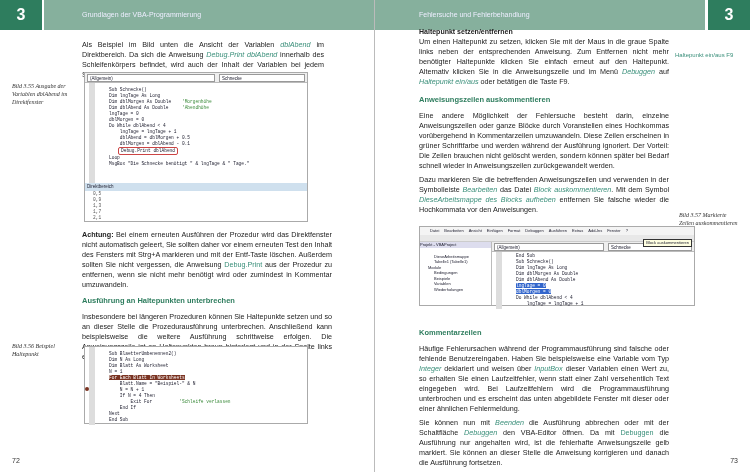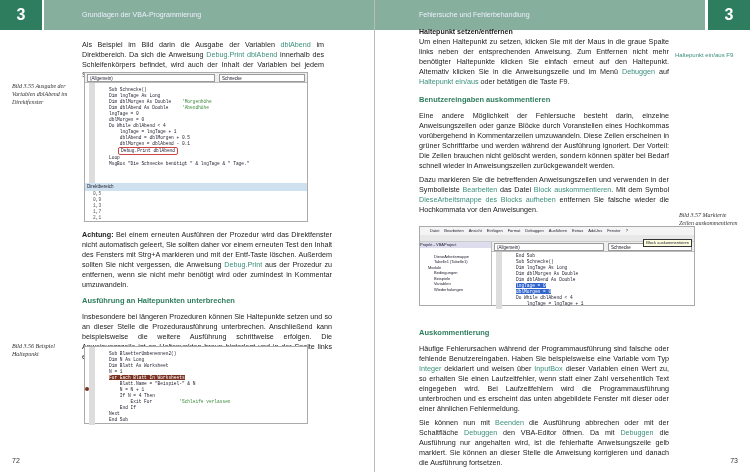--- a/index.html
+++ b/index.html
@@ -4,21 +4,21 @@
 <style>
 *{box-sizing:border-box;margin:0;padding:0}
 body{width:750px;height:472px;background:#fff;font-family:"Liberation Sans",sans-serif;color:#222;position:relative;overflow:hidden}
 .page{position:absolute;top:0;height:472px;background:#fff}
 #pl{left:0;width:375px;border-right:1px solid #bbb}
 #pr{left:375px;width:375px}
 .hdr{position:absolute;top:0;height:30px;background:#86b09d;color:#eef;font-size:7px;line-height:30px}
 .num{position:absolute;top:0;height:30px;width:42px;background:#2e7d5e;color:#fff;font-weight:bold;font-size:16px;text-align:center;line-height:30px}
 .body{position:absolute;font-size:7.2px;line-height:10px;text-align:justify}
 .body p{margin-bottom:4px}
-.g{color:#3a8f7a;}
+.g{color:#3a8f7a;font-style:italic}
 .h{color:#2e7d5e;font-weight:bold;font-size:7.5px;margin:8px 0 6px}
 .cap{position:absolute;font-family:"Liberation Serif",serif;font-style:italic;font-size:6px;line-height:8px;color:#333}
 .marg{position:absolute;font-size:6px;color:#3a8f7a}
 .pn{position:absolute;bottom:8px;font-size:7px;color:#333}
 .shot{position:absolute;border:1px solid #aaa;background:#fff;font-family:"Liberation Mono",monospace;font-size:4.5px;line-height:6px;color:#223}
 .cbar{height:10px;background:#eee;border-bottom:1px solid #bbb;display:flex;gap:4px;padding:1px 2px}
 .sel{background:#fff;border:1px solid #999;height:8px;font-family:"Liberation Sans",sans-serif;font-size:4.5px;line-height:7px;padding-left:2px}
 .code{padding:4px 0 2px 14px;border-left:6px solid #ddd;margin-left:4px}
 .cm{color:#3a8a3a}
 .dbox{border:1px solid #c44;border-radius:2px;display:inline-block;padding:0 2px}
@@ -27,21 +27,21 @@
 .imm{background:#cfe0ee;height:8px;font-family:"Liberation Sans",sans-serif;font-size:4.5px;padding-left:2px;line-height:8px}
 </style>
 </head>
 <body>
 
 <div class="page" id="pl">
   <div class="num" style="left:0">3</div>
   <div class="hdr" style="left:44px;right:0;padding-left:38px">Grundlagen der VBA-Programmierung</div>
 
   <div class="body" style="left:82px;top:40px;width:242px">
-    <span>Als Beispiel im Bild darin die Ausgabe der Variablen </span><span class="g">dblAbend</span><span> im Direktbereich. Da sich die Anweisung </span><span class="g">Debug.Print dblAbend</span><span> innerhalb des Schleifenkörpers befindet, wird auch der Inhalt der Variablen bei jedem Schleifendurchlauf ausgegeben.</span>
+    <span>Als Beispiel im Bild unten die Ansicht der Variablen </span><span class="g">dblAbend</span><span> im Direktbereich. Da sich die Anweisung </span><span class="g">Debug.Print dblAbend</span><span> innerhalb des Schleifenkörpers befindet, wird auch der Inhalt der Variablen bei jedem Schleifendurchlauf ausgegeben.</span>
   </div>
 
   <div class="cap" style="left:12px;top:82px;width:60px">Bild 3.55 Ausgabe der Variablen dblAbend im Direktfenster</div>
 
   <div class="shot" style="left:84px;top:72px;width:224px;height:150px">
     <div class="cbar">
       <div class="sel" style="width:128px">(Allgemein)</div>
       <div class="sel" style="flex:1">Schnecke</div>
     </div>
     <div class="code" style="height:100px">
@@ -103,21 +103,21 @@
 
 <div class="page" id="pr">
   <div class="hdr" style="left:0;width:330px;padding-left:44px">Fehlersuche und Fehlerbehandlung</div>
   <div class="num" style="left:333px">3</div>
 
   <div class="marg" style="left:300px;top:52px">Haltepunkt ein/aus F9</div>
 
   <div class="body" style="left:44px;top:27px;width:250px">
     <b style="font-size:7px">Haltepunkt setzen/entfernen</b>
     <p><span>Um einen Haltepunkt zu setzen, klicken Sie mit der Maus in die graue Spalte links neben der entsprechenden Anweisung. Zum Entfernen nicht mehr benötigter Haltepunkte klicken Sie einfach erneut auf den Haltepunkt. Alternativ klicken Sie in die Anweisungszeile und im Menü </span><span class="g">Debuggen</span><span> auf </span><span class="g">Haltepunkt ein/aus</span><span> oder betätigen die Taste F9.</span></p>
-    <div class="h">Benutzereingaben auskommentieren</div>
+    <div class="h">Anweisungszeilen auskommentieren</div>
     <p>Eine andere Möglichkeit der Fehlersuche besteht darin, einzelne Anweisungszeilen oder ganze Blöcke durch Voranstellen eines Hochkommas vorübergehend in Kommentarzeilen umzuwandeln. Diese Zeilen erscheinen in grüner Schriftfarbe und werden während der Ausführung ignoriert. Der Vorteil: Die Zeilen brauchen nicht gelöscht werden, sondern können später bei Bedarf schnell wieder in Anweisungszeilen zurückgewandelt werden.</p>
     <p><span>Dazu markieren Sie die betreffenden Anweisungszeilen und verwenden in der Symbolleiste </span><span class="g">Bearbeiten</span><span> das Datei </span><span class="g">Block auskommentieren</span><span>. Mit dem Symbol </span><span class="g">DieseArbeitsmappe des Blocks aufheben</span><span> entfernen Sie falsche wieder die Hochkommata vor den Anweisungen.</span></p>
   </div>
 
   <div class="cap" style="left:304px;top:211px;width:60px">Bild 3.57 Markierte Zeilen auskommentieren</div>
 
   <div class="shot" style="left:44px;top:226px;width:276px;height:80px">
     <div style="height:8px;font-family:'Liberation Sans',sans-serif;font-size:4px;display:flex;gap:5px;padding:1px 10px;background:#f4f4f4">
       <span>Datei</span>
       <span>Bearbeiten</span>
@@ -160,19 +160,19 @@
           <div><span class="hl">lngTage = 0</span></div>
           <div><span class="hl">dblMorgen = 0</span></div>
           <div>Do While dblAbend &lt; 4</div>
           <div style="white-space:pre">    lngTage = lngTage + 1</div>
         </div>
       </div>
     </div>
   </div>
 
   <div class="body" style="left:44px;top:320px;width:250px">
-    <div class="h">Auskommentierung</div>
+    <div class="h">Kommentarzeilen</div>
     <p><span>Häufige Fehlerursachen während der Programmausführung sind falsche oder fehlende Benutzereingaben. Haben Sie beispielsweise eine Variable vom Typ </span><span class="g">Integer</span><span> deklariert und weisen über </span><span class="g">InputBox</span><span> dieser Variablen einen Wert zu, so erhalten Sie einen Laufzeitfehler, wenn statt einer Zahl versehentlich Text eingegeben wird. Bei Laufzeitfehlern wird die Programmausführung unterbrochen und es erscheint das unten abgebildete Fenster mit dieser oder einer ähnlichen Fehlermeldung.</span></p>
     <p><span>Sie können nun mit </span><span class="g">Beenden</span><span> die Ausführung abbrechen oder mit der Schaltfläche </span><span class="g">Debuggen</span><span> den VBA-Editor öffnen. Da mit </span><span class="g" style="font-style:normal">Debuggen</span><span> die Ausführung nur angehalten wird, ist die fehlerhafte Anweisungszeile gelb markiert. Sie können an dieser Stelle die Anweisung korrigieren und danach die Ausführung fortsetzen.</span></p>
   </div>
 
   <div class="pn" style="right:12px">73</div>
 </div>
 
 </body></html>

